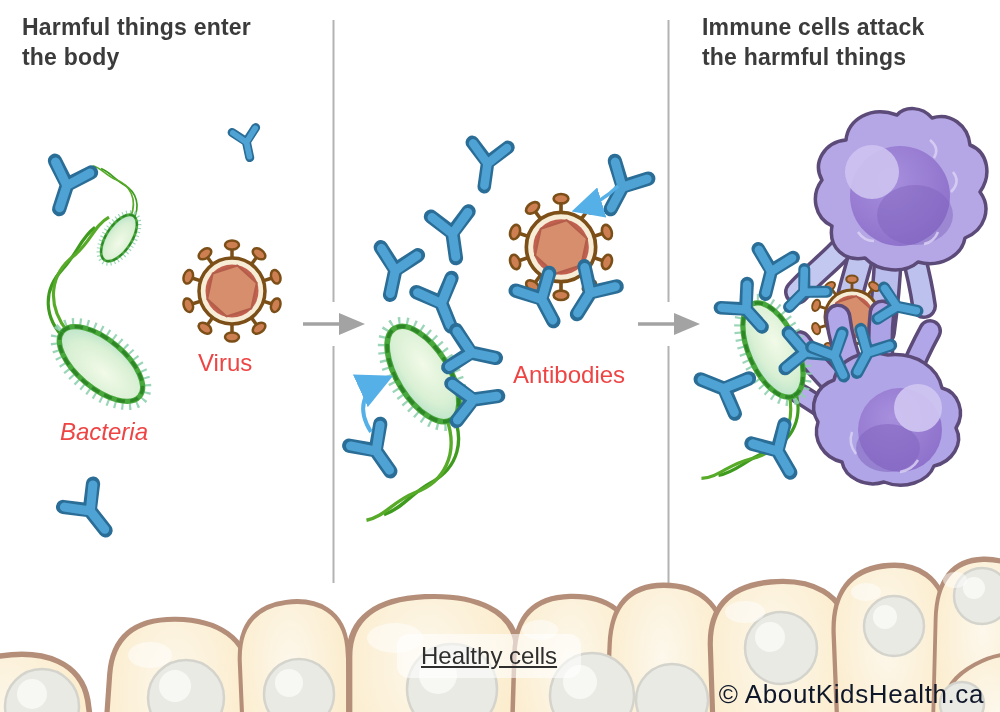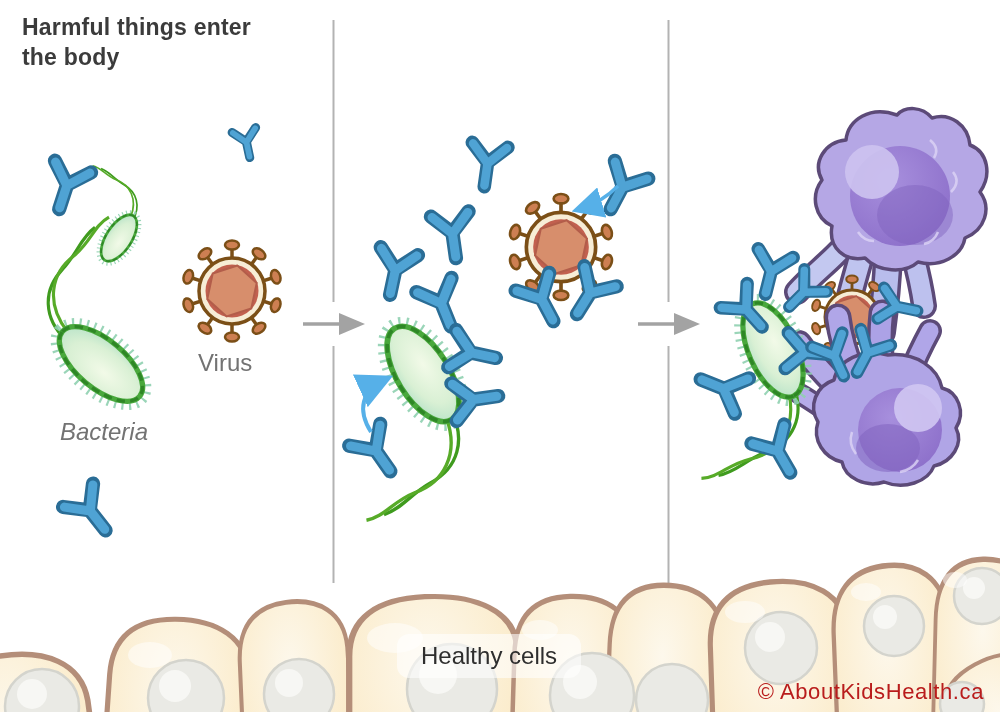--- a/index.html
+++ b/index.html
@@ -4,28 +4,28 @@
 <style>
   html,body{margin:0;padding:0;background:#fff;}
   .stage{position:relative;width:1000px;height:712px;background:#ffffff;overflow:hidden;
          font-family:"Liberation Sans",sans-serif;}
   svg.art{position:absolute;left:0;top:0;}
   .title{position:absolute;font-size:23px;font-weight:bold;color:#3b3b3b;line-height:1.3;
          white-space:pre-line;letter-spacing:.2px;}
   .t1{left:22px;top:13px;width:300px;}
   .t2{left:358px;top:13px;width:305px;}
   .t3{left:702px;top:13px;width:295px;}
-  .lbl{position:absolute;font-size:24px;color:#737373;}
+  .lbl{position:absolute;font-size:24px;color:#ef4444;}
   .lbl-virus{left:198px;top:349px;}
   .lbl-bacteria{left:60px;top:418px;font-style:italic;}
   .lbl-antibodies{left:513px;top:361px;}
   .lbl-immune{left:793px;top:478px;}
   .hc-pill{position:absolute;left:397px;top:634px;background:rgba(255,255,255,.58);
-           border-radius:12px;padding:8px 24px;font-size:24px;color:#2e2e2e;}
-  .credit{position:absolute;right:16px;top:679px;font-size:22px;color:#b91c1c;letter-spacing:.6px;}
+           border-radius:12px;padding:8px 24px;font-size:24px;color:#2e2e2e;text-decoration:underline;}
+  .credit{position:absolute;right:16px;top:679px;font-size:26px;color:#0f172a;letter-spacing:.6px;}
 </style>
 </head>
 <body>
 
 <div class="stage">
 
 <svg class="art" width="1000" height="712" viewBox="0 0 1000 712">
   <defs>
     <radialGradient id="bg1" cx="42%" cy="40%" r="75%">
       <stop offset="0%" stop-color="#f2fae8"></stop>
@@ -245,19 +245,22 @@
       <use href="#ab" transform="translate(776,448) rotate(-30) scale(0.95)"></use>
       <use href="#ab" transform="translate(833,353) rotate(-25) scale(0.85)"></use>
       <use href="#ab" transform="translate(869,350) rotate(28) scale(0.85)"></use>
       <use href="#ab" transform="translate(894,306) rotate(-78) scale(0.8)"></use>
     </g>
   </g>
 </svg>
 
   <div class="title t1">Harmful things enter
 the body</div>
+  <div class="title t3">Immune cells attack
+the harmful things</div>
 
   <div class="lbl lbl-virus">Virus</div>
   <div class="lbl lbl-bacteria">Bacteria</div>
+  <div class="lbl lbl-antibodies">Antibodies</div>
 
   <div class="hc-pill">Healthy cells</div>
   <div class="credit">© AboutKidsHealth.ca</div>
 </div>
 
 </body></html>

